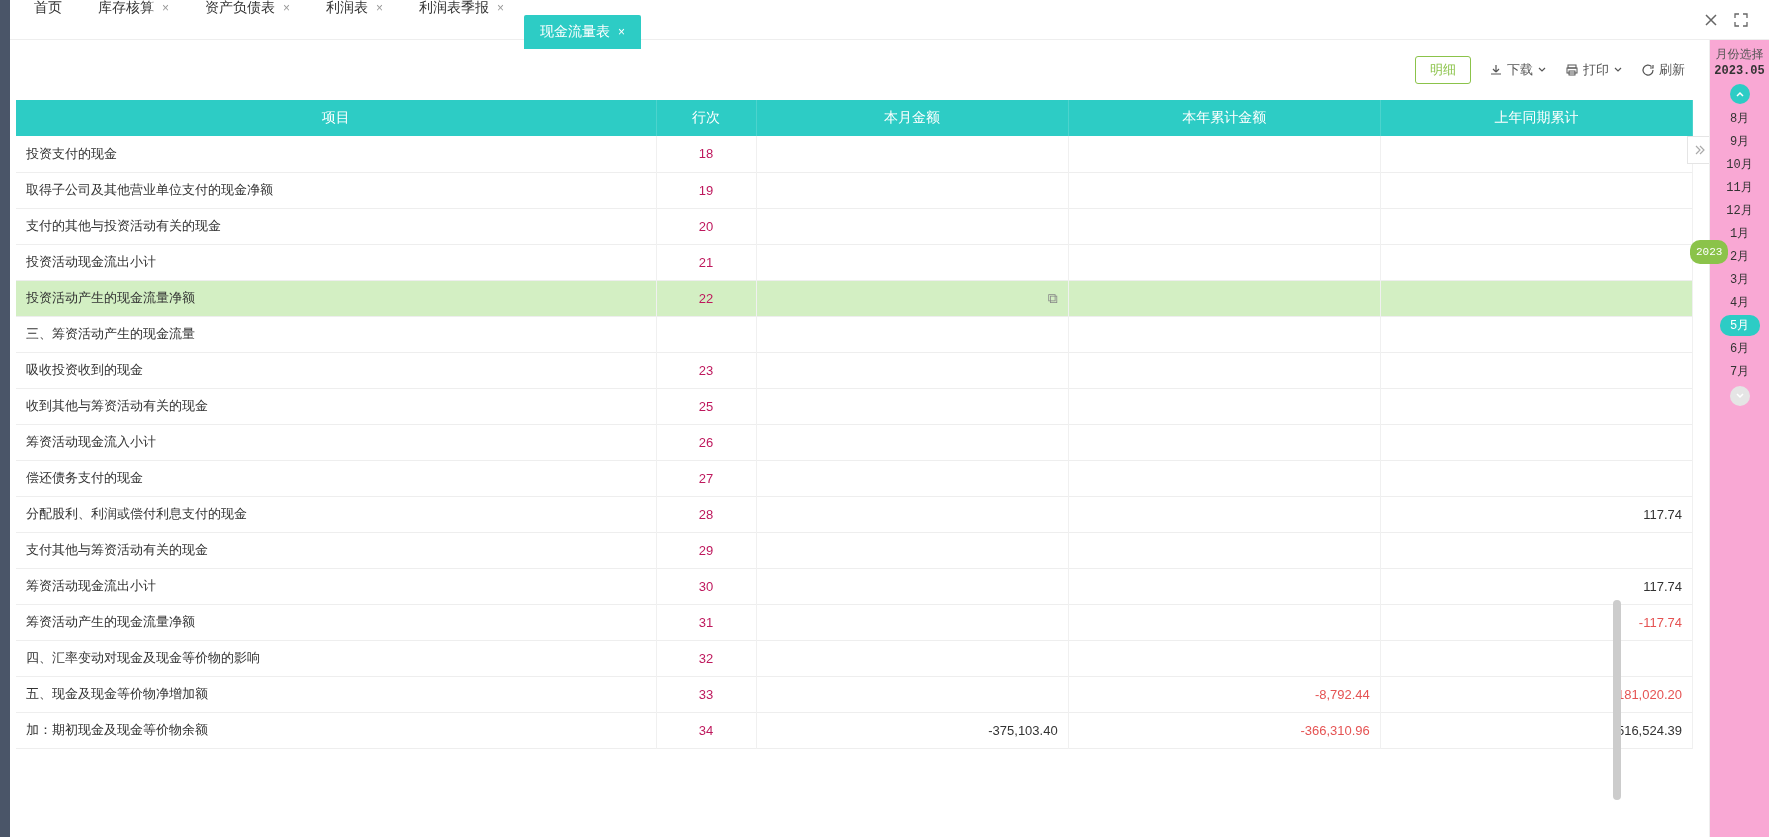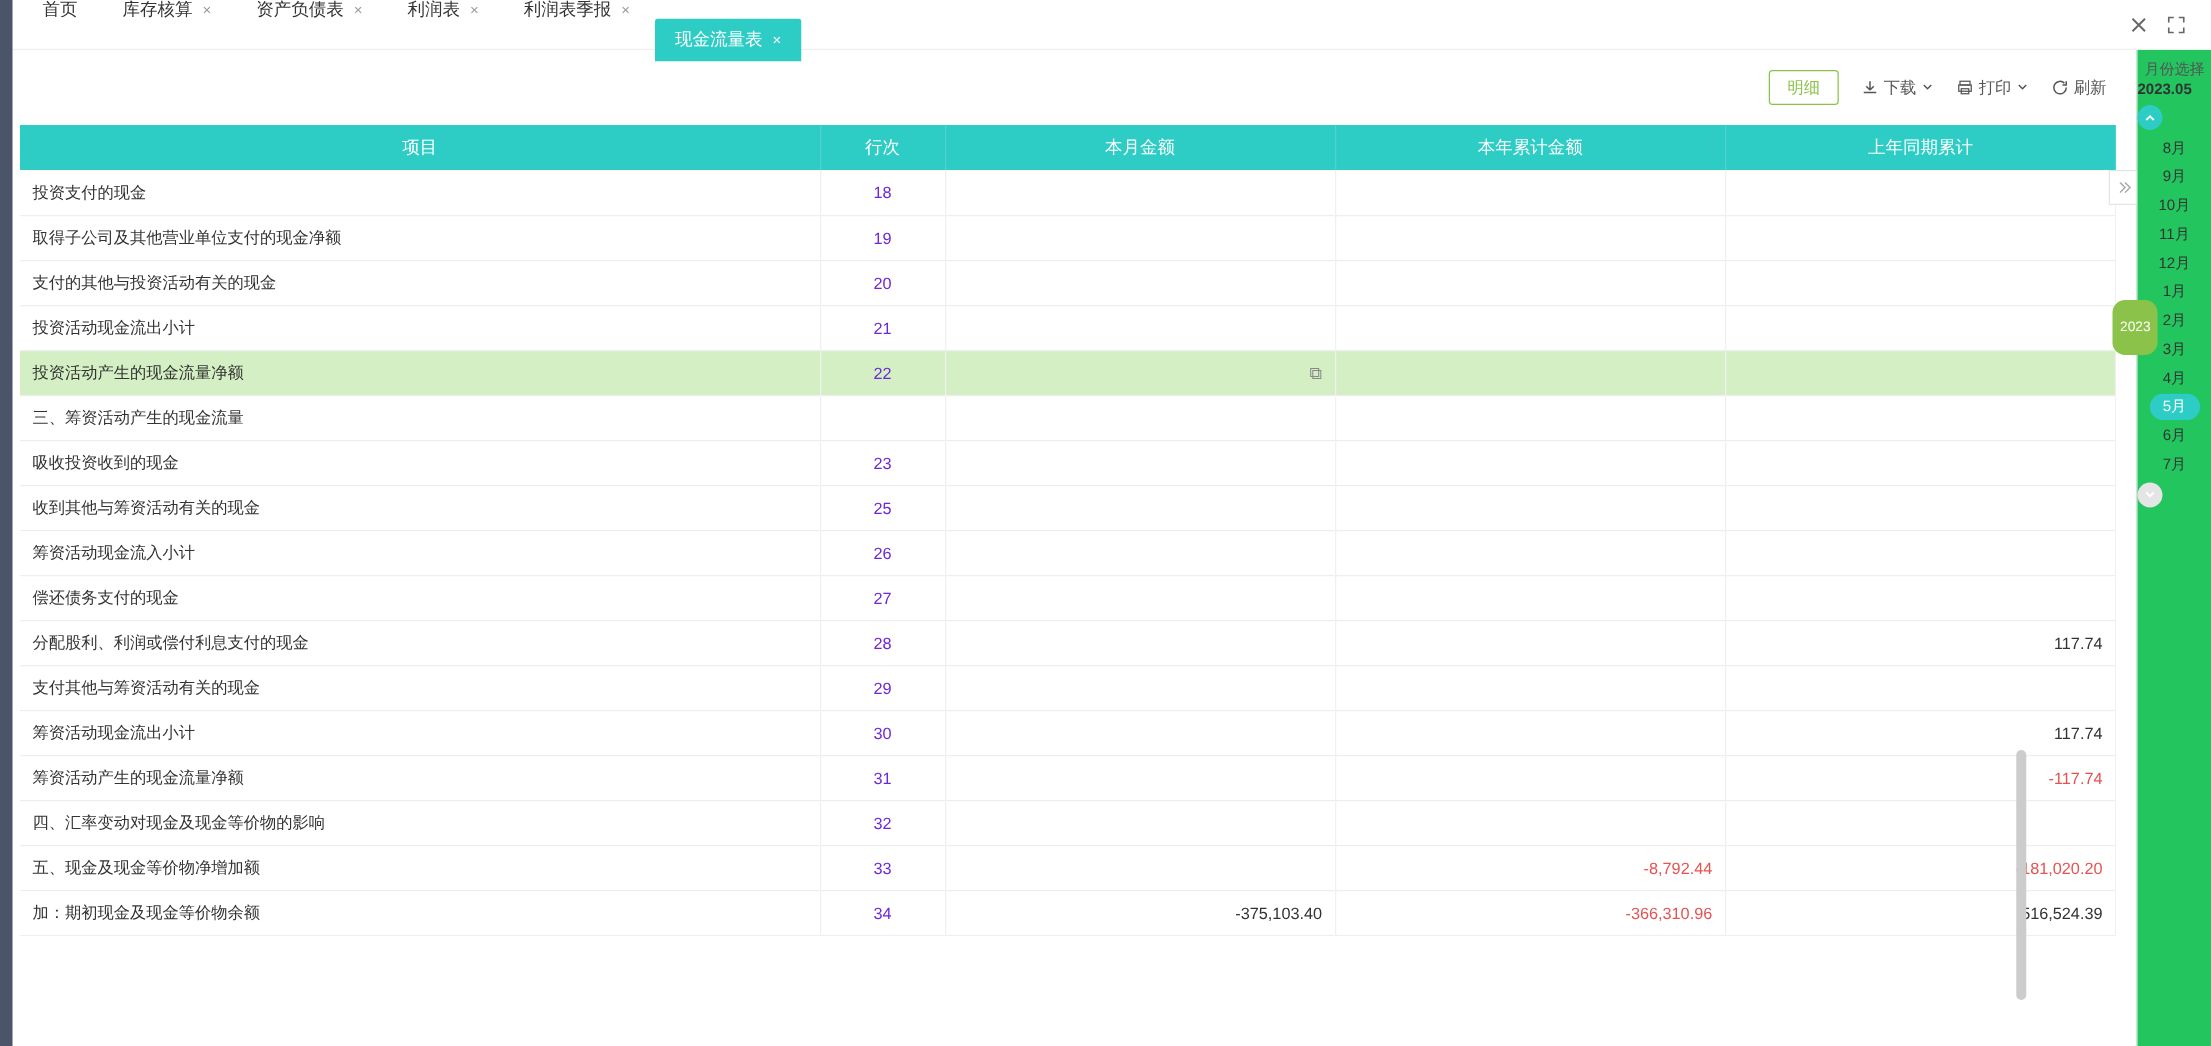--- a/index.html
+++ b/index.html
@@ -135,37 +135,39 @@
 }
 .tbl tbody tr.hl {
   background: #d3efc3;
 }
 .tbl td {
   padding: 0 10px;
   font-size: 13px;
   border-right: 1px solid #f0f0f0;
 }
 .td-item { width: 640px; font-family: Liberation Serif, serif; }
-.td-rank { width: 100px; text-align: center; color: #6d28d9; }
+.td-rank { width: 100px; text-align: center; color: #be185d; }
 .td-num { text-align: right; padding-right: 28px; }
 .neg { color: #e55353; }
 .cell-icon {
   float: right;
   color: #888;
   font-size: 14px;
 }
 .right-panel {
   width: 60px;
   min-width: 60px;
   border-left: 1px solid #eee;
-  background: #22c55e;
+  background: #f9a8d4;
   display: flex;
   flex-direction: column;
+  align-items: center;
   padding: 8px 0;
   position: relative;
+  font-family: Liberation Mono, monospace;
 }
 .right-panel .lbl {
   font-size: 12px;
   color: #555;
   text-align: center;
   line-height: 1.3;
 }
 .right-panel .cur {
   font-size: 12px;
   font-weight: 600;
@@ -206,21 +208,21 @@
   background: #e5e5e5;
   color: #fff;
 }
 .year-pill {
   position: absolute;
   left: -20px;
   top: 200px;
   background: #8bc34a;
   color: #fff;
   font-size: 11px;
-  padding: 16px 6px;
+  padding: 6px 6px;
   border-radius: 10px;
 }
 .collapse-handle {
   position: absolute;
   right: 60px;
   top: 96px;
   width: 22px;
   height: 28px;
   background: #fff;
   border: 1px solid #e5e5e5;

